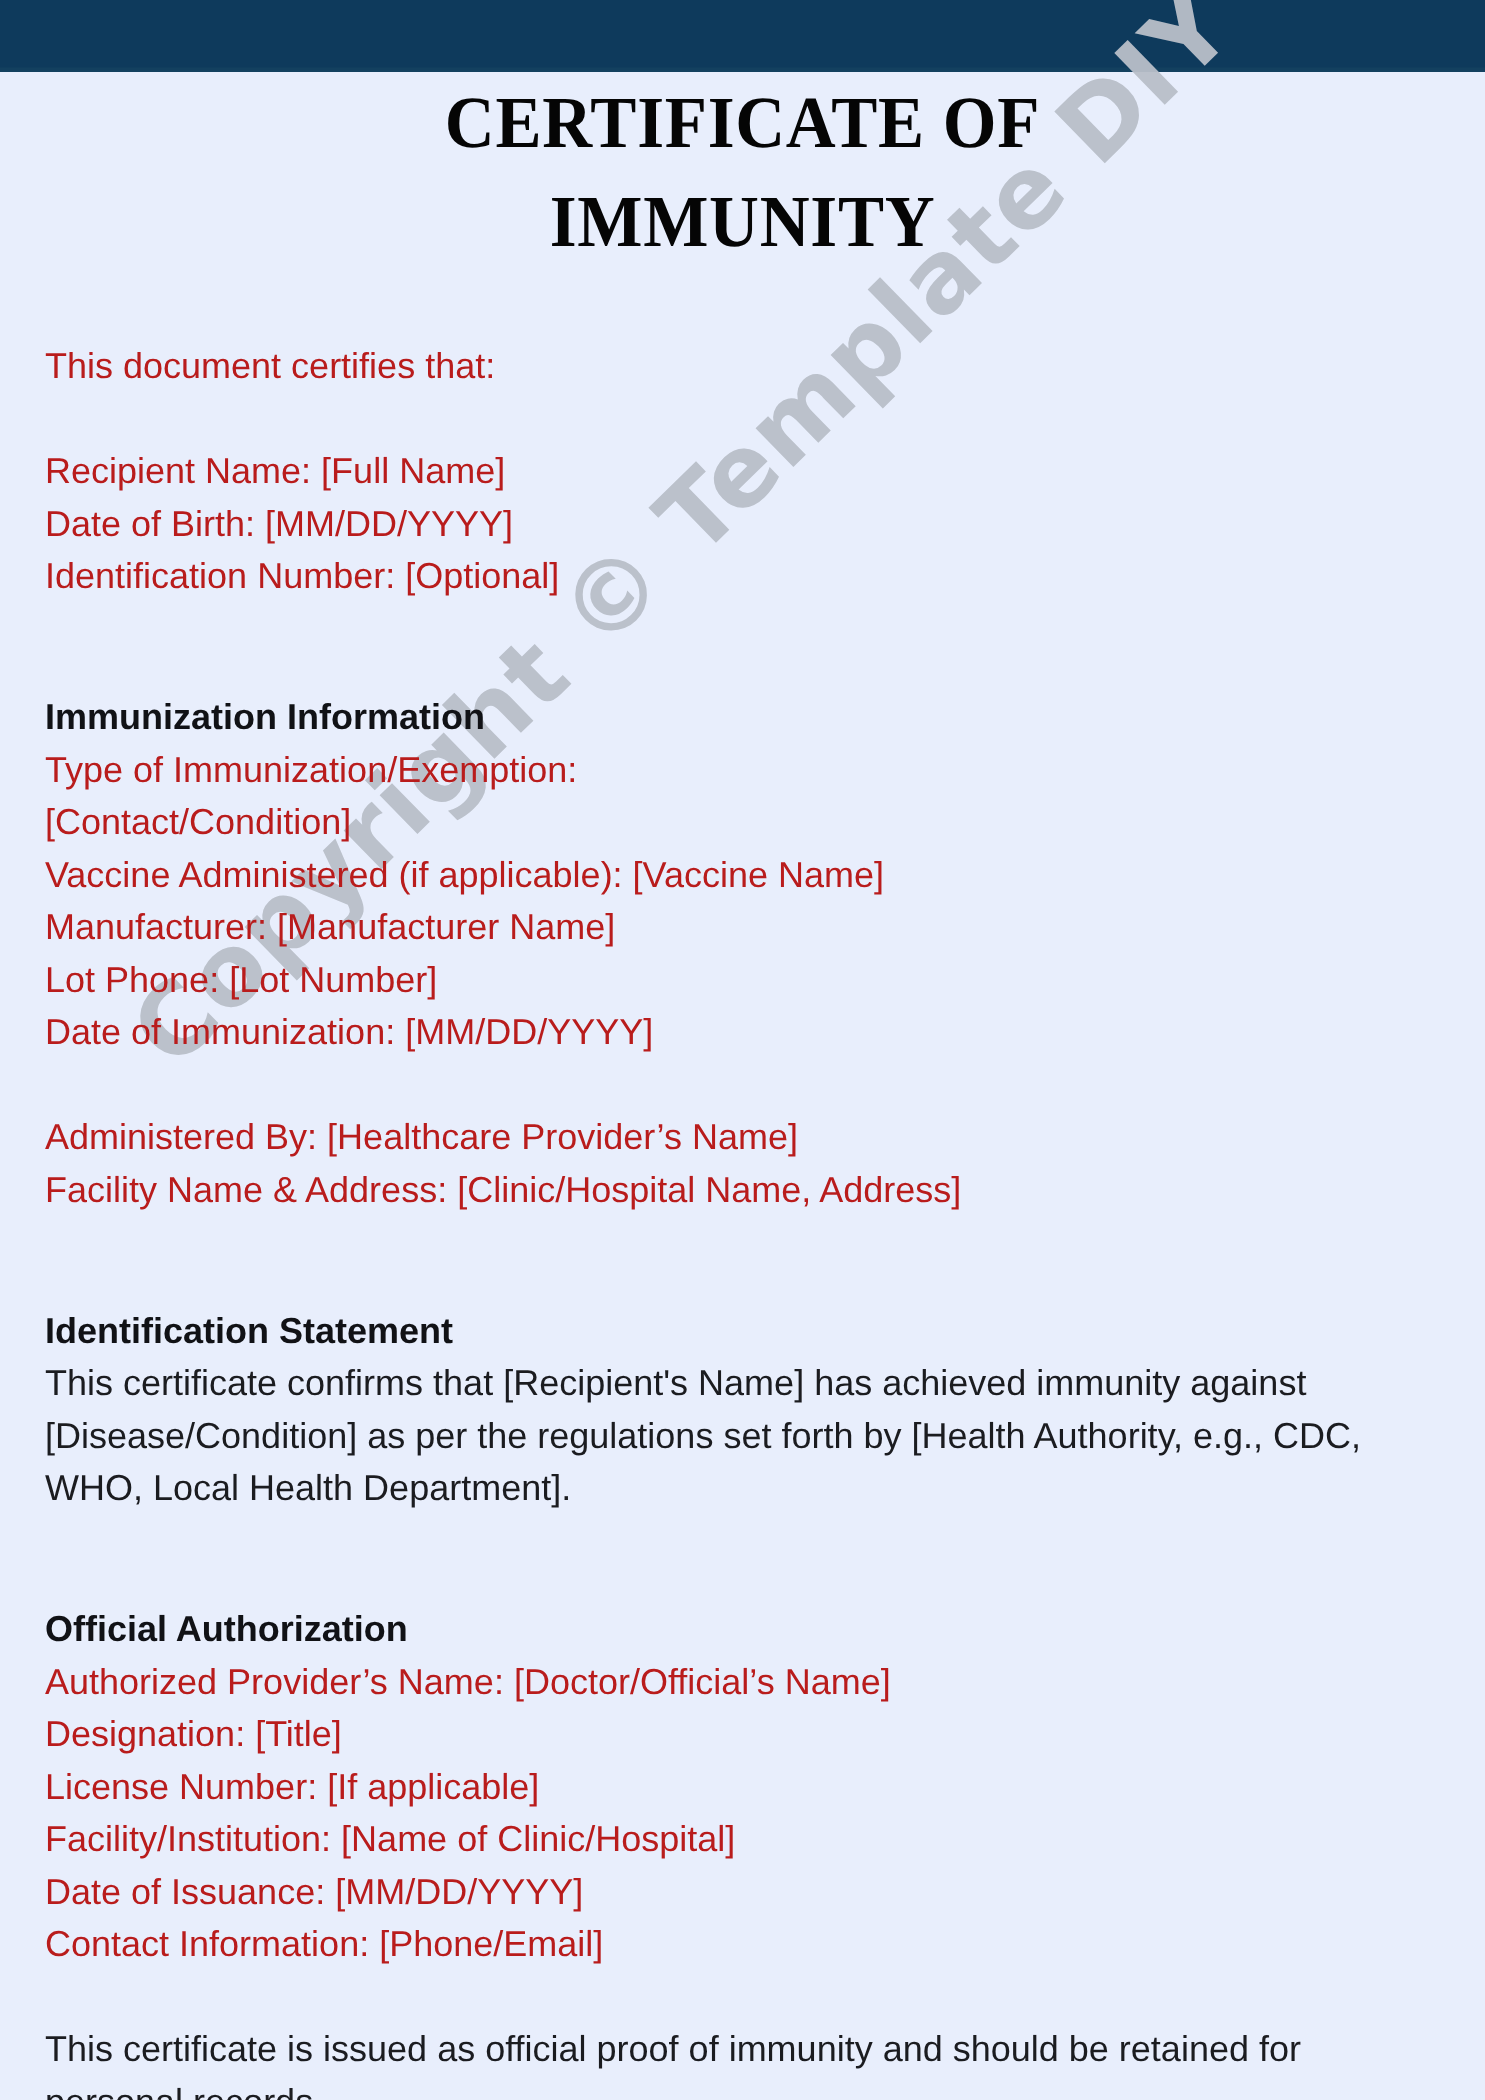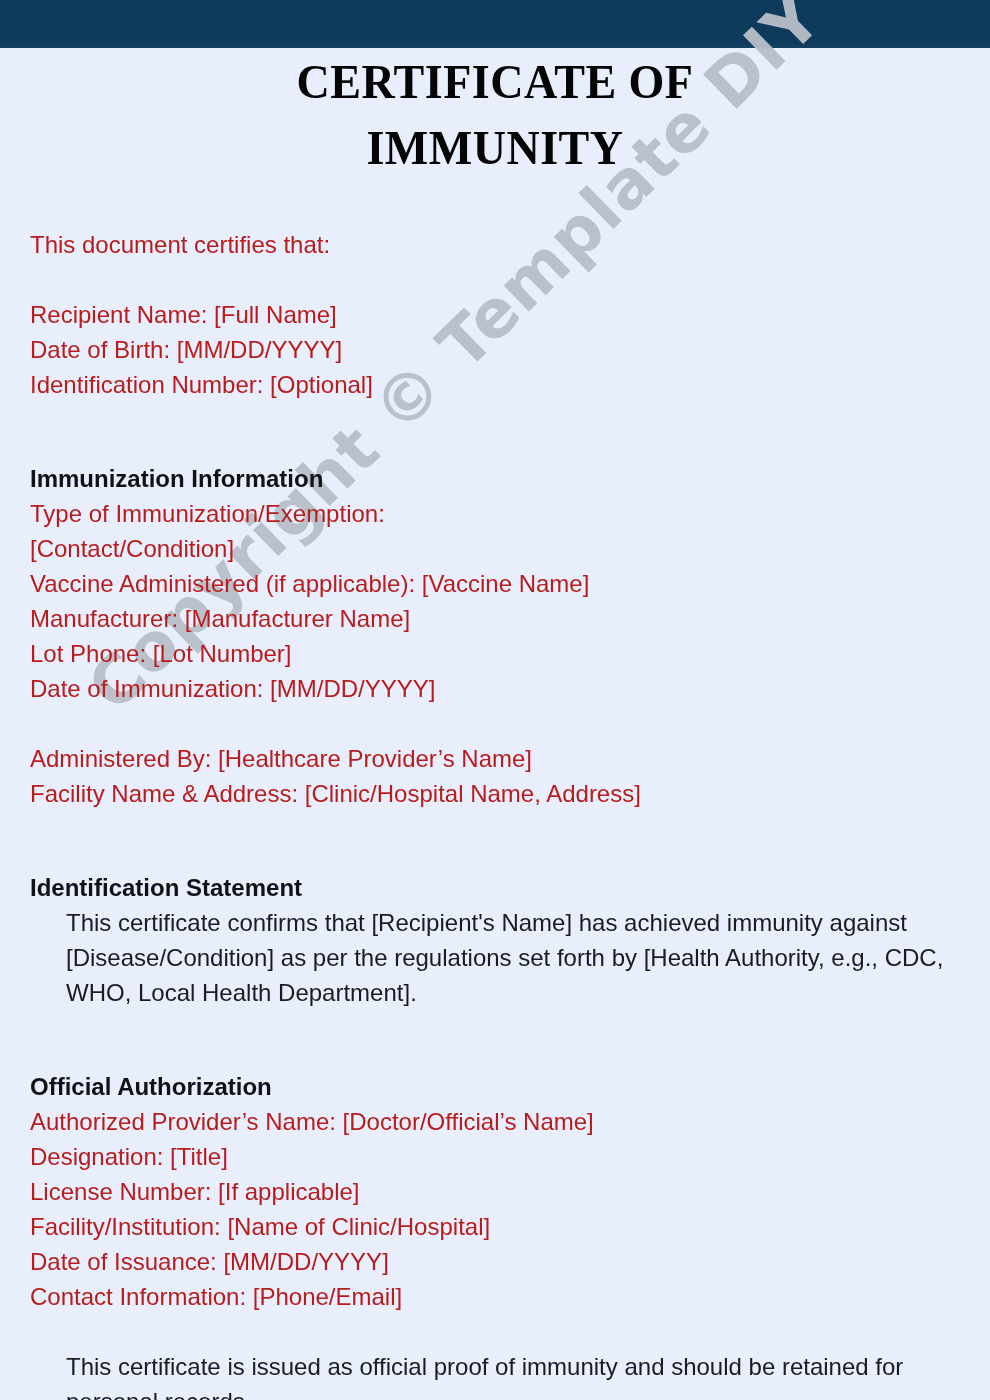--- a/index.html
+++ b/index.html
@@ -108,21 +108,20 @@
     line-height: 35px;
     color: #111216;
     margin-top: 24px;
   }
 
   .para {
     font-size: 24px;
     line-height: 35px;
     color: #1b1c20;
     max-width: 925px;
-    margin-left: 36px;
   }
 
   .gap {
     height: 35px;
   }
 
   .inline-bold {
     font-weight: normal;
   }
 </style>

